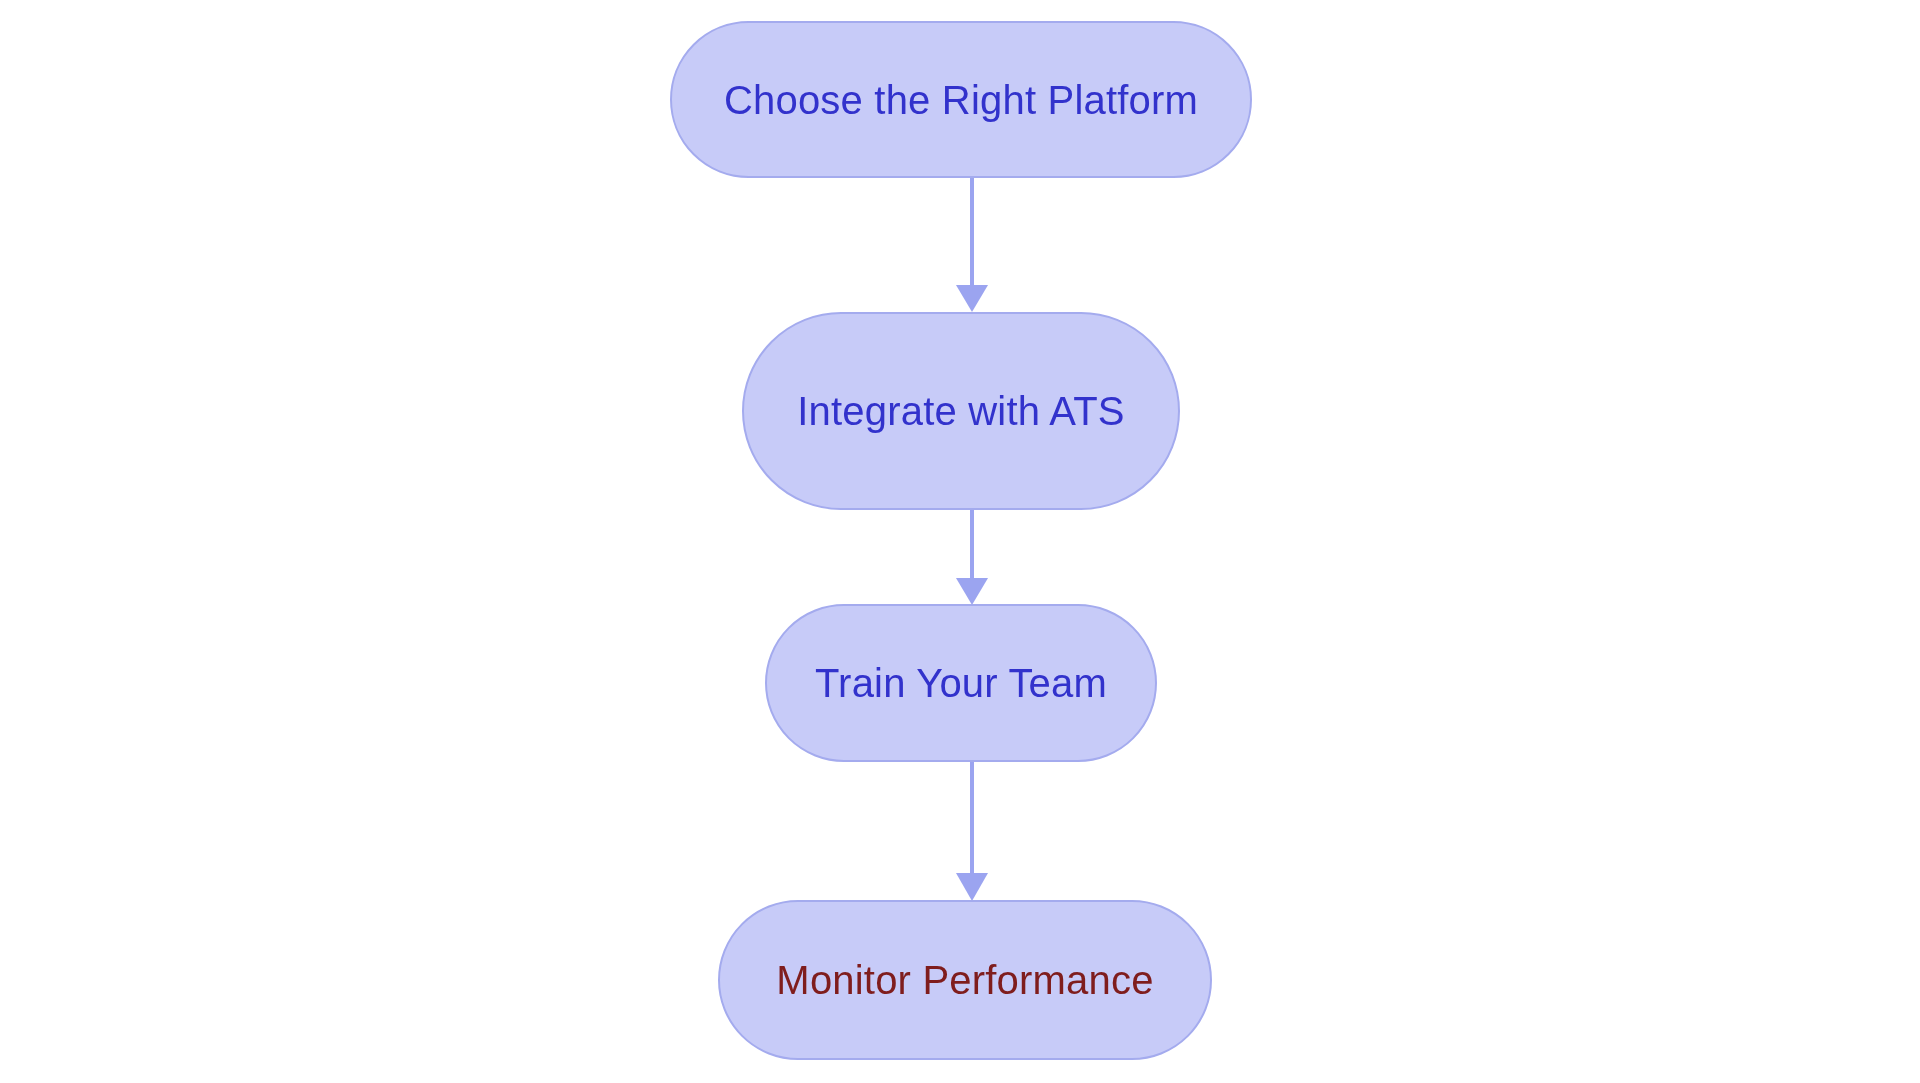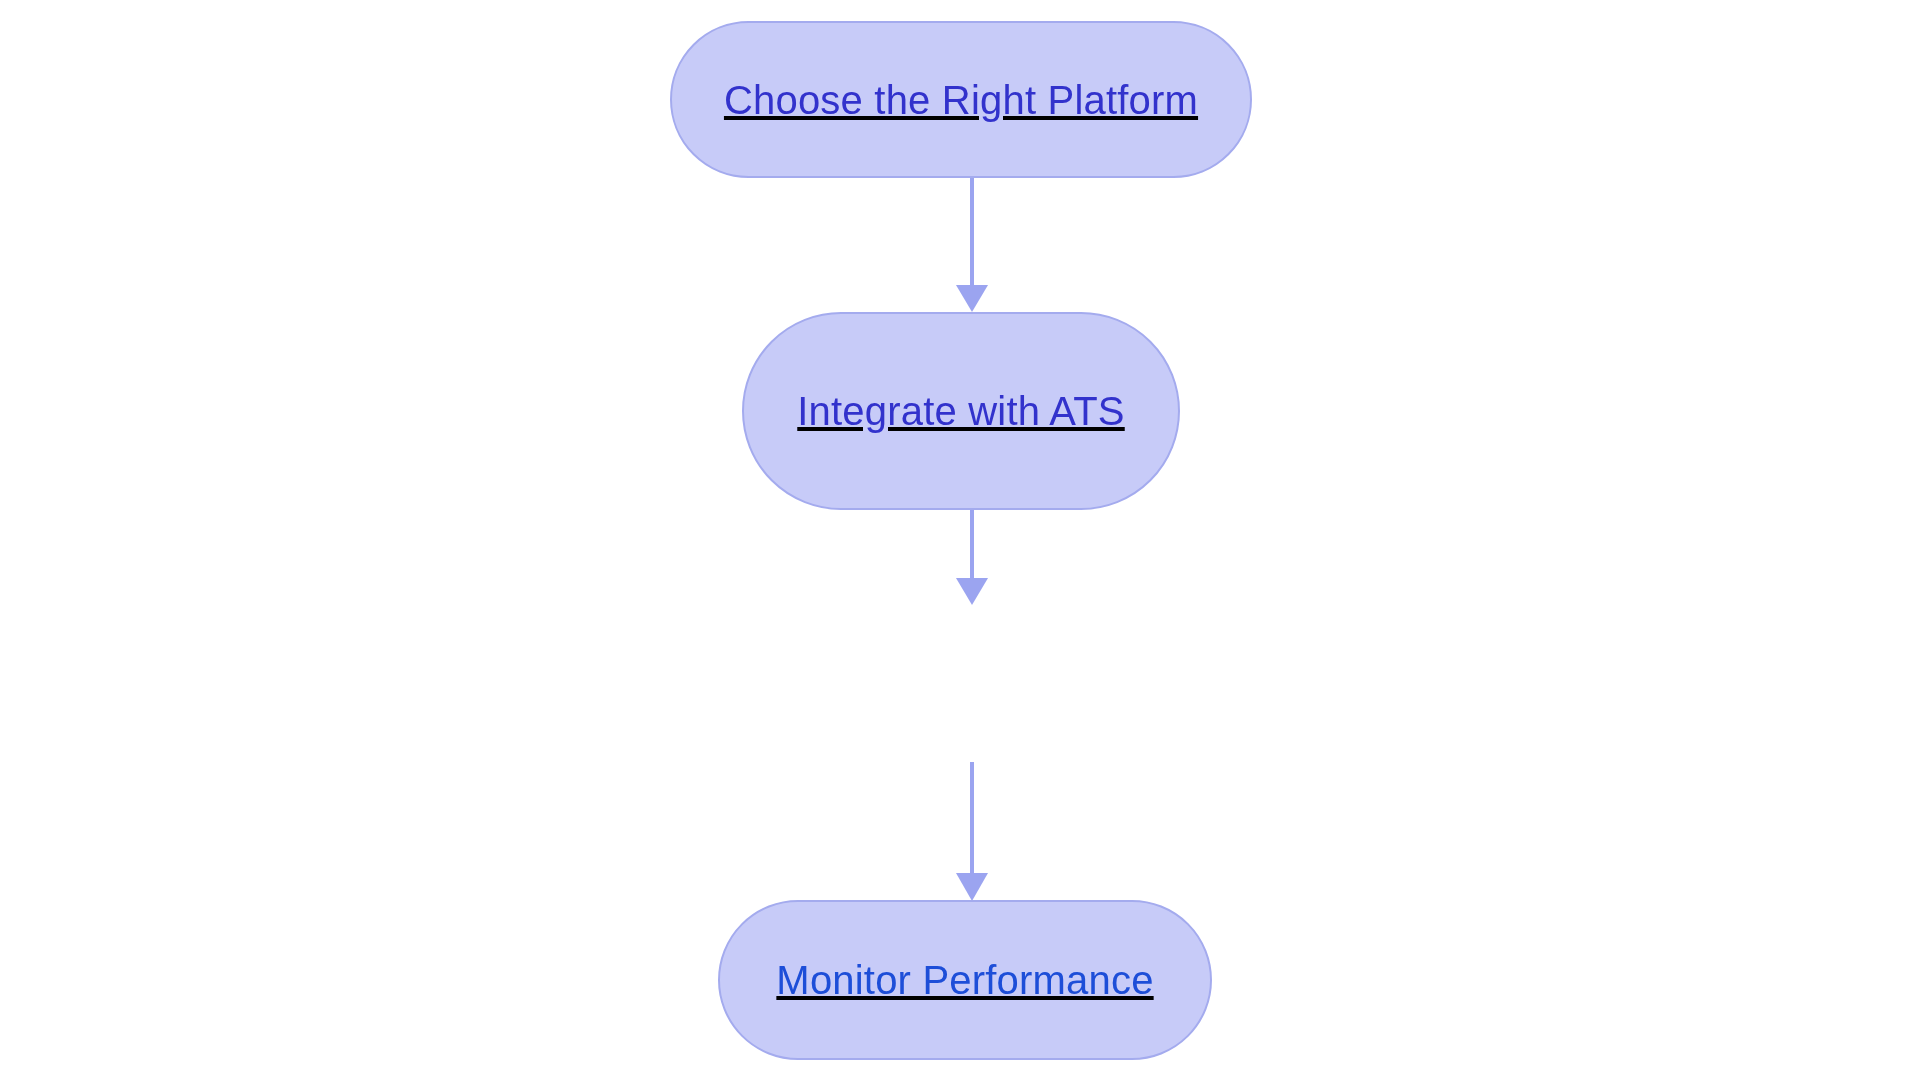--- a/index.html
+++ b/index.html
@@ -27,21 +27,20 @@
     position: absolute;
     box-sizing: border-box;
     background: #c7cbf8;
     border: 2px solid #a4abee;
     border-radius: 9999px;
     display: flex;
     align-items: center;
     justify-content: center;
     text-align: center;
     white-space: nowrap;
-    text-decoration: underline;
   }
 
   .node-label {
     color: #3232cc;
     font-size: 40px;
     font-weight: 400;
     letter-spacing: 0.2px;
     line-height: 1;
     font-family: "Liberation Sans", "DejaVu Sans", sans-serif;
     padding: 0 14px;
@@ -96,18 +95,21 @@
   </svg>
 
   <div class="node" id="node-0" style="background: rgb(199, 203, 248); border-color: rgb(164, 171, 238);">
     <span class="node-label" style="color: rgb(50, 50, 204);">Choose the Right Platform</span>
   </div>
 
   <div class="node" id="node-1" style="background: rgb(199, 203, 248); border-color: rgb(164, 171, 238);">
     <span class="node-label" style="color: rgb(50, 50, 204);">Integrate with ATS</span>
   </div>
 
+  <div class="node" id="node-2" style="background: rgb(199, 203, 248); border-color: rgb(164, 171, 238);">
+    <span class="node-label" style="color: rgb(50, 50, 204);">Train Your Team</span>
+  </div>
 
   <div class="node" id="node-3" style="background: rgb(199, 203, 248); border-color: rgb(164, 171, 238);">
-    <span class="node-label" style="color: #1d4ed8;">Monitor Performance</span>
+    <span class="node-label" style="color: #7f1d1d;">Monitor Performance</span>
   </div>
 
 </div>
 
 </body></html>

